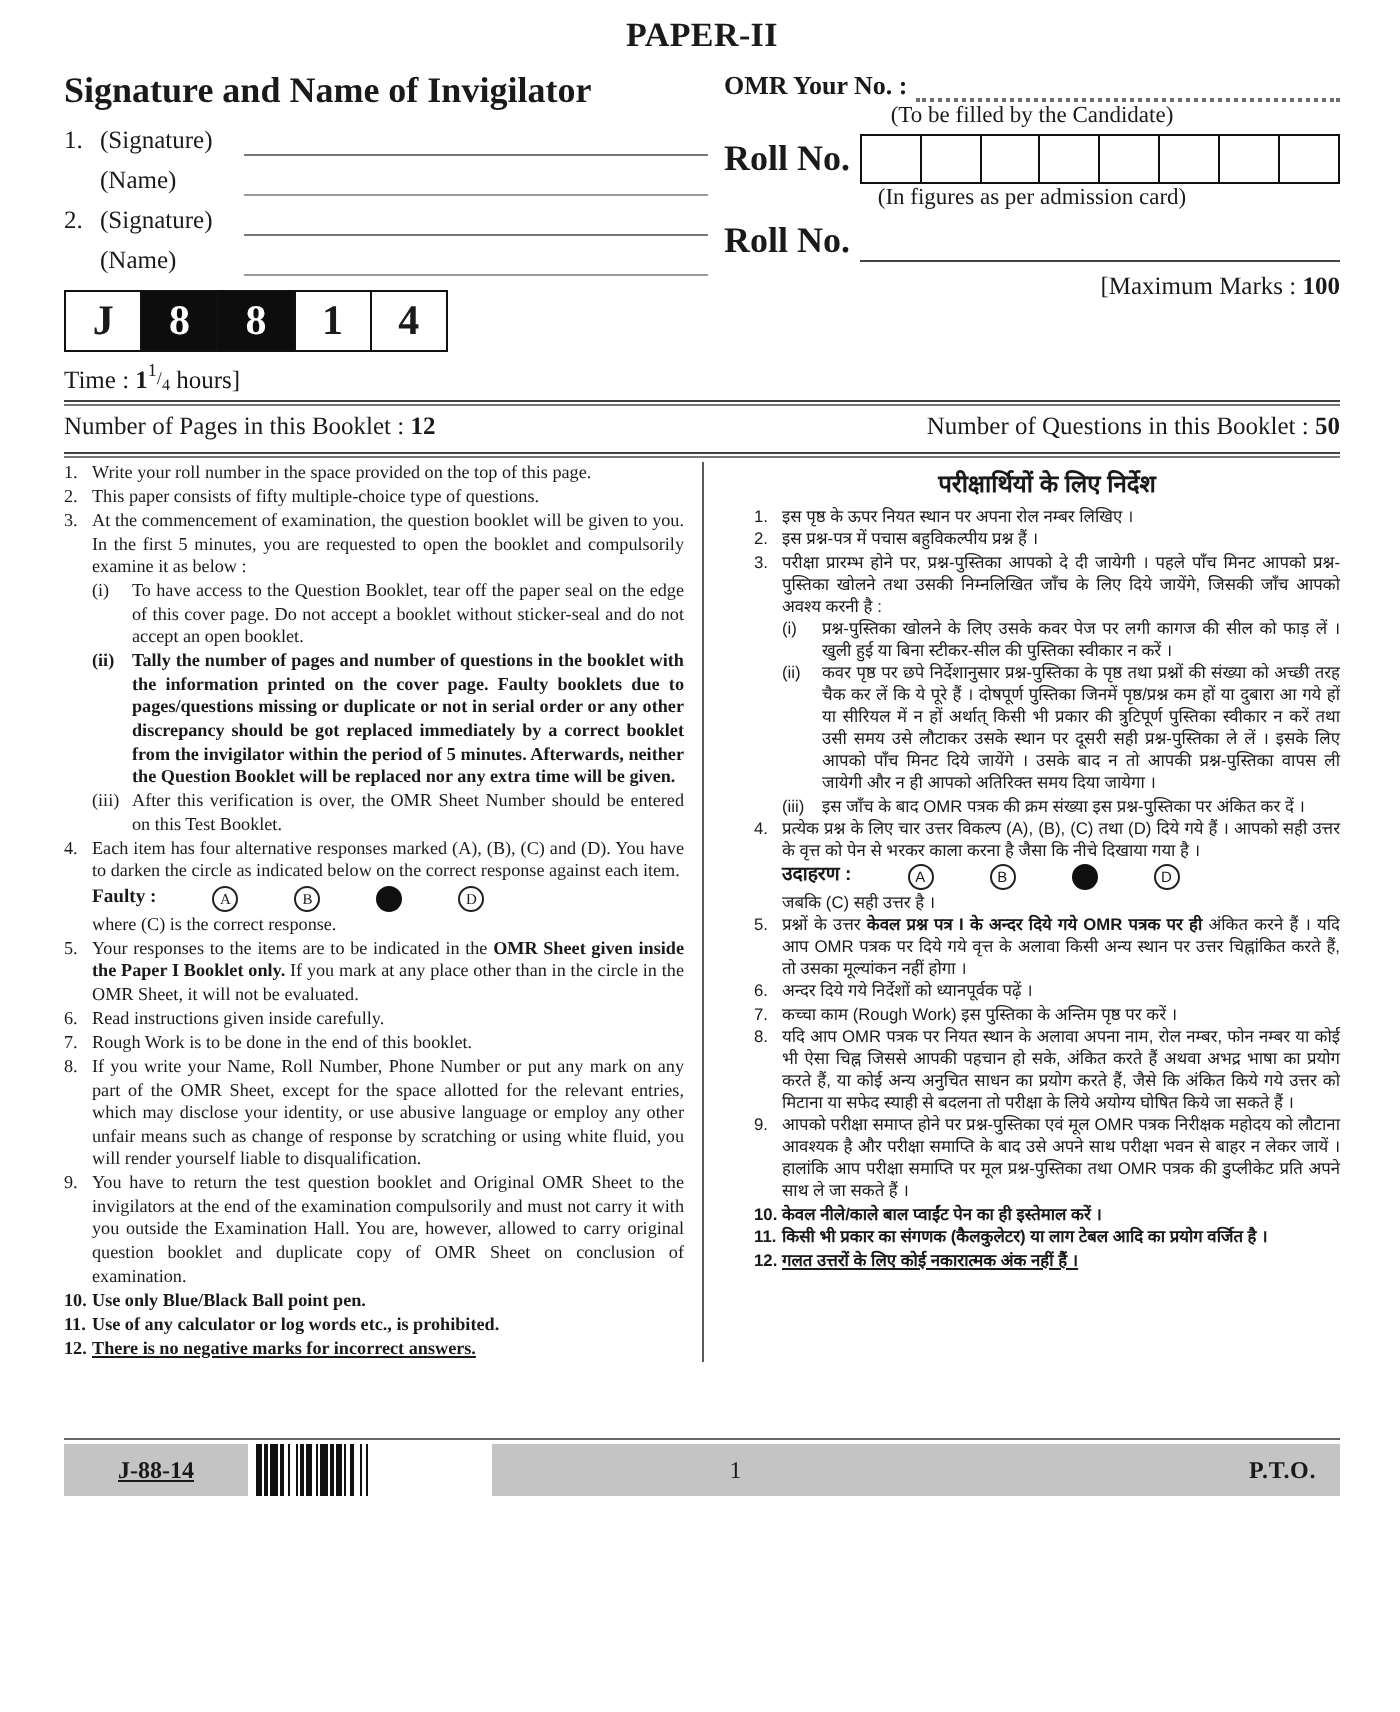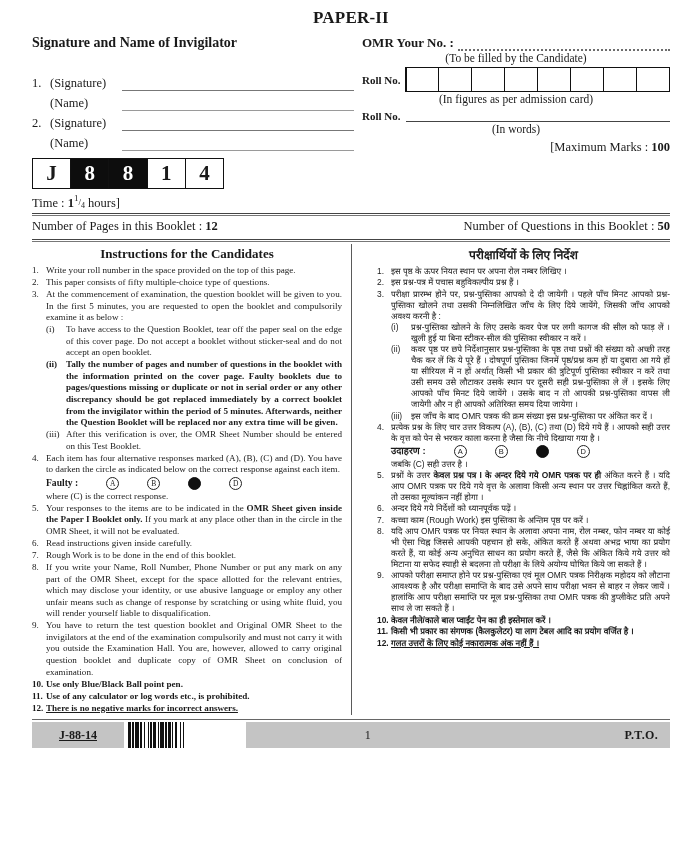--- a/index.html
+++ b/index.html
@@ -22,21 +22,21 @@
   
   .title-block { text-align: center; line-height: 1.18; }
   .title-1 { font-size: 17px; font-weight: bold; letter-spacing: .2px; }
   .title-2 { font-size: 17px; font-weight: bold; letter-spacing: .2px; }
 
   
   .top-area { display: flex; margin-top: 7px; }
   .top-left { width: 322px; }
   .top-right { width: 316px; padding-left: 8px; }
 
-  .sig-head { font-size: 14px; font-weight: bold; margin-bottom: 20px; }
+  .sig-head { font-size: 18px; font-weight: bold; margin-bottom: 2px; }
   .sig-row { display: flex; align-items: flex-end; height: 20px; font-size: 12.5px; }
   .sig-num { width: 18px; }
   .sig-lbl { width: 72px; }
   .sig-line { flex: 1; border-bottom: 1px solid #777; height: 13px; }
   .sig-line.thin { border-bottom: 1px solid #9a9a9a; }
 
   
   .code-wrap { margin-top: 7px; display: flex; border: 1.6px solid #111; width: 192px; height: 31px; }
   .code-cell {
     flex: 1; display: flex; align-items: center; justify-content: center;
@@ -51,21 +51,21 @@
   .frac { display: inline-block; font-size: 9px; vertical-align: .22em; line-height: 1; }
   .frac sup { font-size: 9px; }
   .frac sub { font-size: 8px; }
 
   
   .omr-row { font-size: 13px; display: flex; align-items: flex-end; }
   .omr-lbl { font-weight: bold; white-space: nowrap; }
   .omr-dots { flex: 1; border-bottom: 2px dotted #6d6d6d; height: 11px; margin-left: 4px; }
   .sub-note { text-align: center; font-size: 11.5px; margin-top: 1px; }
   .rollbox-row { display: flex; align-items: center; margin-top: 3px; }
-  .roll-lbl { font-size: 11px; font-weight: bold; white-space: nowrap; padding-right: 5px; }
+  .roll-lbl { font-size: 18px; font-weight: bold; white-space: nowrap; padding-right: 5px; }
   .roll-boxes { display: flex; border: 1.3px solid #111; height: 25px; flex: 1; }
   .roll-cell { flex: 1; border-right: 1.3px solid #111; }
   .roll-cell:last-child { border-right: none; }
   .roll-cell.first { border: 1.8px solid #111; margin: -1.3px 0 -1.3px -1.3px; }
   .roll-words { display: flex; align-items: flex-end; margin-top: 5px; }
   .roll-words .ln { flex: 1; border-bottom: 1.4px solid #444; height: 12px; }
   .maxmarks { text-align: right; font-size: 12.5px; margin-top: 5px; }
   .maxmarks b { font-weight: bold; }
 
   
@@ -200,40 +200,38 @@
           <span class="roll-cell"></span>
           <span class="roll-cell"></span>
         </span>
       </div>
       <div class="sub-note">(In figures as per admission card)</div>
 
       <div class="roll-words">
         <span class="roll-lbl">Roll No.</span>
         <span class="ln"></span>
       </div>
-      <div class="sub-note">(In words)</div>
 
       <div class="maxmarks"><span>[Maximum Marks : </span><b>100</b></div>
     </div>
   </div>
 
   <div class="rule-dbl"></div>
 
   <div class="count-row">
     <div class="count-l"><span>Number of Pages in this Booklet : </span><b>12</b></div>
     <div class="count-r"><span>Number of Questions in this Booklet : </span><b>50</b></div>
   </div>
 
   <div class="rule-dbl"></div>
 
   <div class="cols">
     <div class="vdiv"></div>
 
     <div class="col col-l">
-      <div class="col-head">Instructions for the Candidates</div>
       <ol class="ins">
         <li>
           <span class="n">1.</span>
           <span class="t">Write your roll number in the space provided on the top of this page.</span>
         </li>
         <li>
           <span class="n">2.</span>
           <span class="t">This paper consists of fifty multiple-choice type of questions.</span>
         </li>
         <li>

